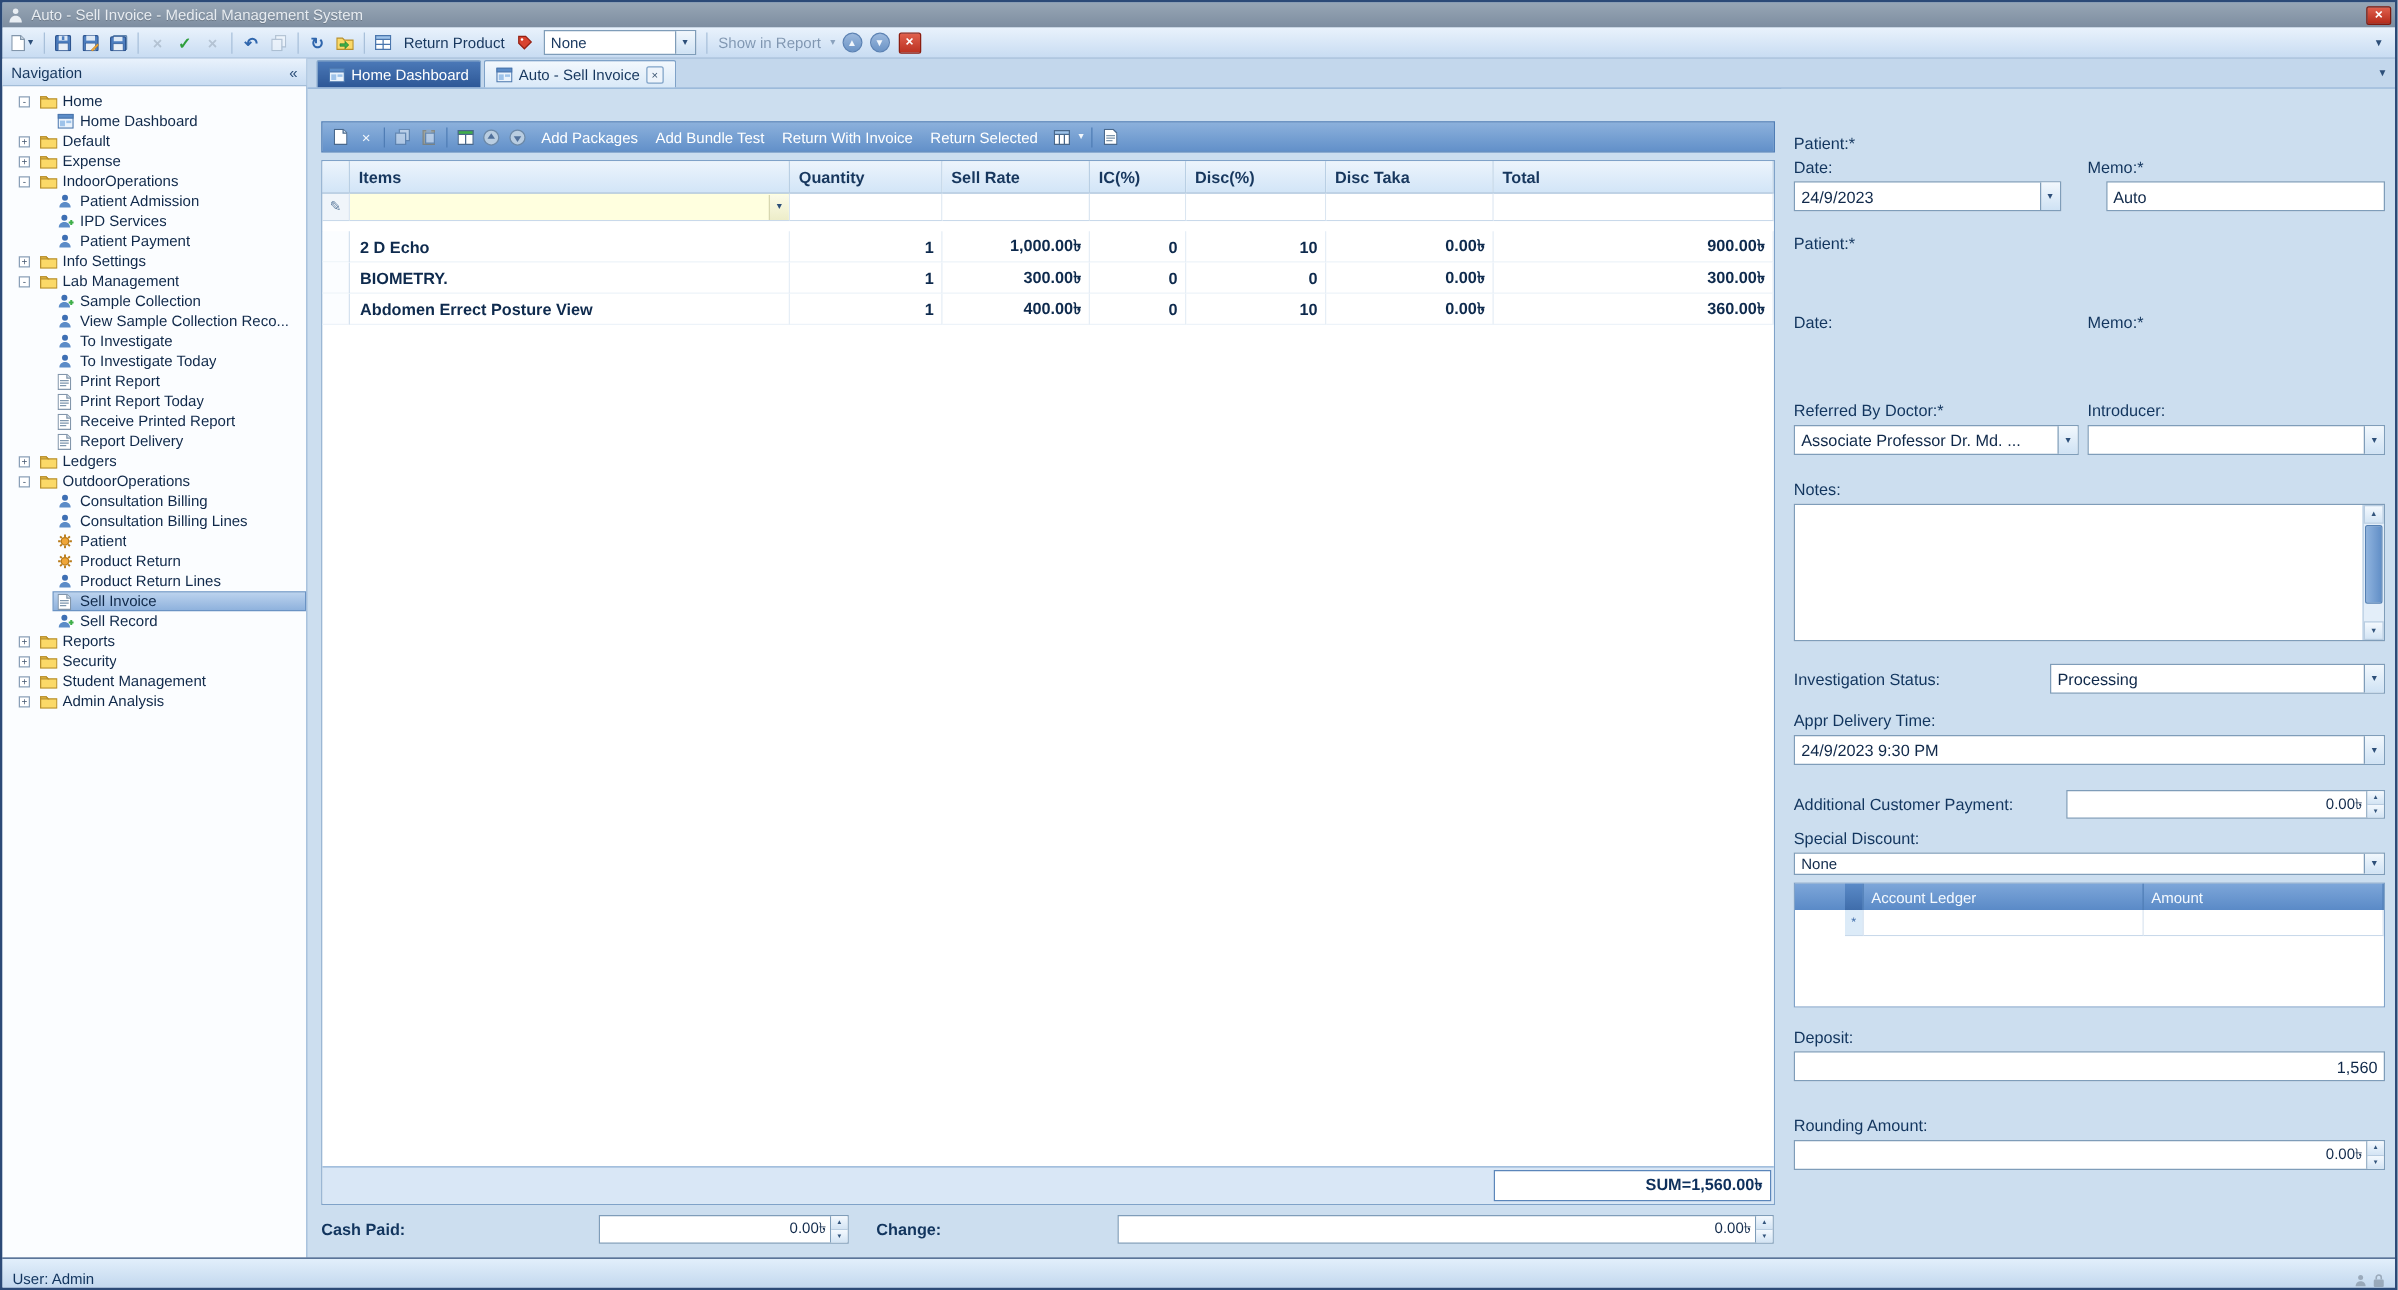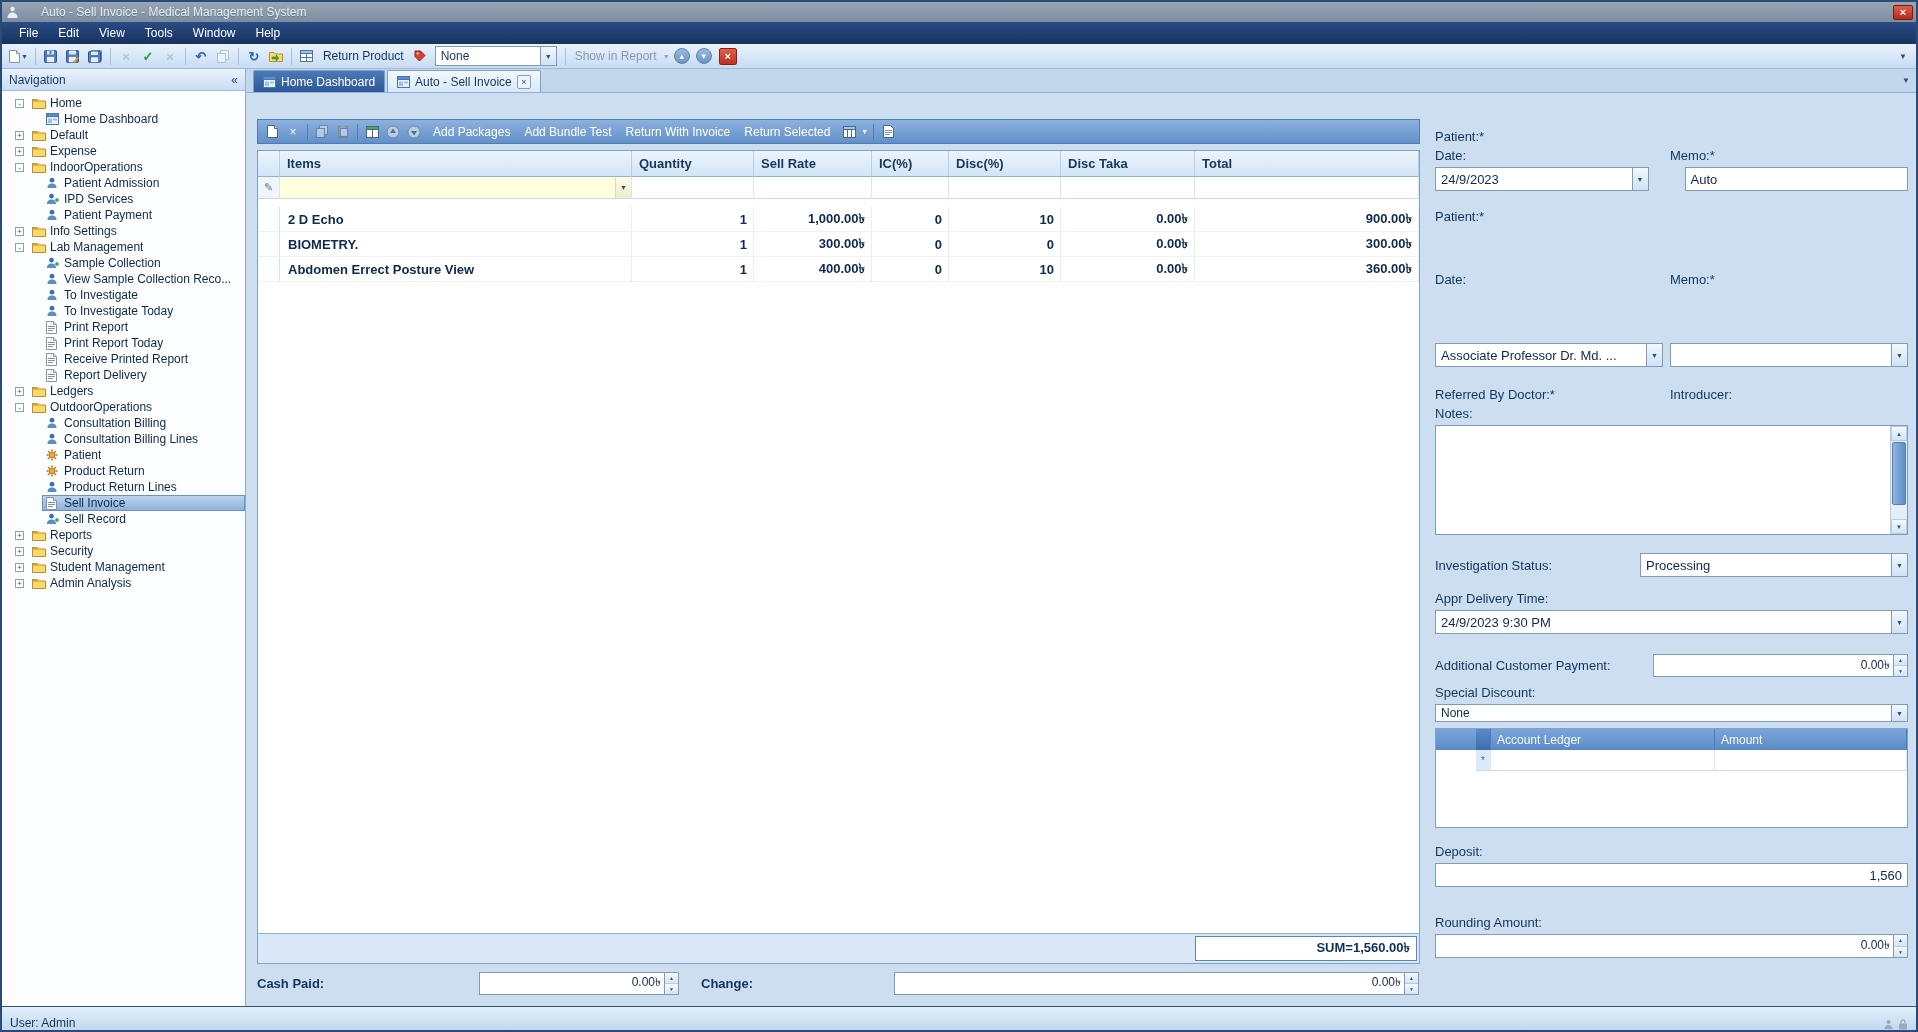--- a/index.html
+++ b/index.html
@@ -13,21 +13,21 @@
   .window {
     width:1918px; height:1032px;
     border:2px solid #2c4a77;
     display:flex; flex-direction:column;
     background:#ccdeef;
   }
   
   .titlebar {
     height:20px; flex:0 0 20px;
     background:linear-gradient(#97a6b5,#7d8da0);
-    display:flex; align-items:center; gap:21px;
+    display:flex; align-items:center; gap:5px;
     padding:0 3px; color:#e7ecf1; font-size:12px;
   }
   .app-icon { width:15px; height:15px; display:flex; align-items:center; justify-content:center; }
   .titlebar .title { white-space:nowrap; overflow:hidden; text-shadow:0 1px 0 rgba(0,0,0,.2); }
   .win-close {
     margin-left:auto; width:20px; height:15px; border-radius:2px;
     background:linear-gradient(#e0604d,#b42a1a); border:1px solid #7e190d;
     color:#fff; font-size:11px; line-height:13px; text-align:center; font-weight:bold;
   }
   
@@ -245,28 +245,20 @@
     <span class="app-icon">
       <svg width="13" height="13" viewBox="0 0 13 13">
           <circle cx="6.5" cy="3" r="2.2" fill="#e9eef3"></circle>
           <path d="M1.5 12 C1.5 8 4.5 6.5 6.5 6.5 C8.5 6.5 11.5 8 11.5 12 Z" fill="#e9eef3"></path>
         </svg>
     </span>
     <span class="title">Auto - Sell Invoice - Medical Management System</span>
     <span class="win-close">×</span>
   </div>
 
-  <div class="menubar" id="menubar">
-      <span class="menu-item">File</span>
-      <span class="menu-item">Edit</span>
-      <span class="menu-item">View</span>
-      <span class="menu-item">Tools</span>
-      <span class="menu-item">Window</span>
-      <span class="menu-item">Help</span>
-    </div>
 
   <div class="toolbar">
     <span class="tb-btn">
       <svg width="11" height="13" viewBox="0 0 11 13">
           <path d="M0.5 0.5 H7.5 L10.5 3.5 V12.5 H0.5 Z" fill="#fff" stroke="#8296ab"></path>
           <path d="M7.5 0.5 L7.5 3.5 L10.5 3.5" fill="#dce6f0" stroke="#8296ab"></path>
         </svg>
       <span class="mini-arrow">▼</span>
     </span>
     <span class="tb-sep"></span>
@@ -960,33 +952,33 @@
             </div>
           </div>
 
           <div class="rp-label mb48">Patient:*</div>
 
           <div class="rp-row2 mb52">
             <div class="rp-col-l rp-label">Date:</div>
             <div class="rp-col-r rp-label">Memo:*</div>
           </div>
 
+          <div class="rp-row2">
+            <div class="rp-col-l rp-label">Referred By Doctor:*</div>
+            <div class="rp-col-r rp-label">Introducer:</div>
+          </div>
           <div class="rp-row2 mb20">
             <div class="rp-col-l combo">
               <span class="combo-text">Associate Professor Dr. Md. ...</span>
               <span class="combo-btn">▼</span>
             </div>
             <div class="rp-col-r combo">
               <span class="combo-text"></span>
               <span class="combo-btn">▼</span>
             </div>
-          </div>
-          <div class="rp-row2">
-            <div class="rp-col-l rp-label">Referred By Doctor:*</div>
-            <div class="rp-col-r rp-label">Introducer:</div>
           </div>
 
           <div class="rp-label">Notes:</div>
           <div class="notes-box mb18">
             <div class="notes-text"></div>
             <div class="v-scroll">
               <span class="arr">▲</span>
               <span class="v-thumb"></span>
               <span style="flex:1"></span>
               <span class="arr">▼</span>

